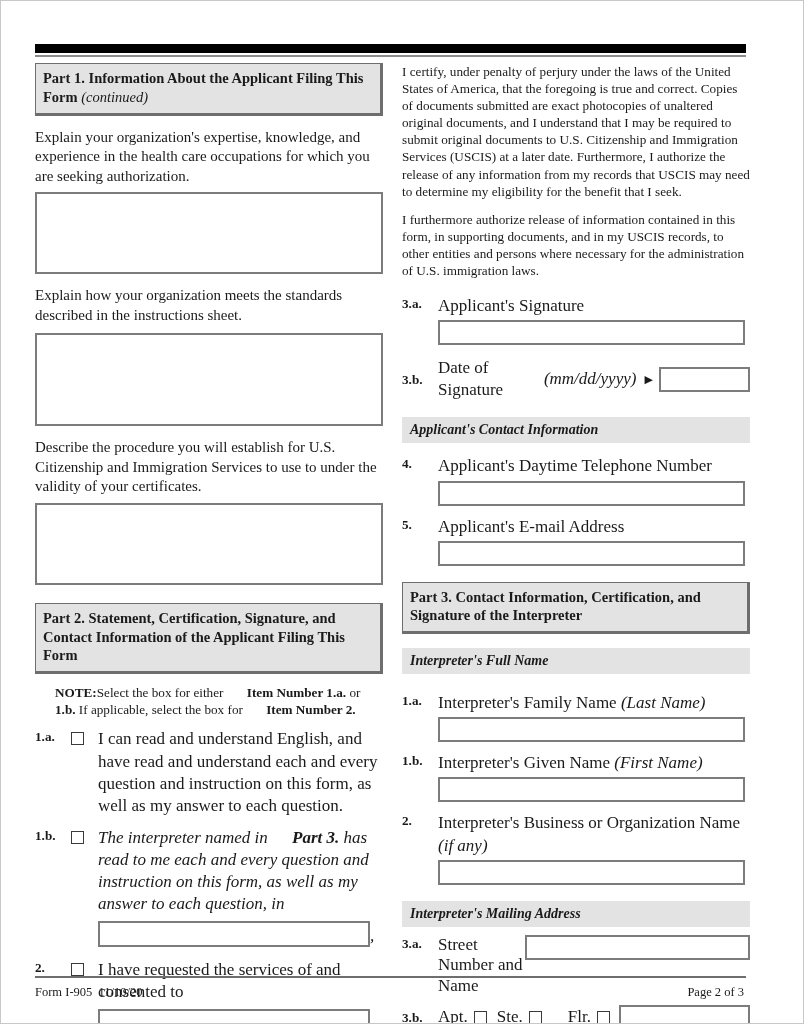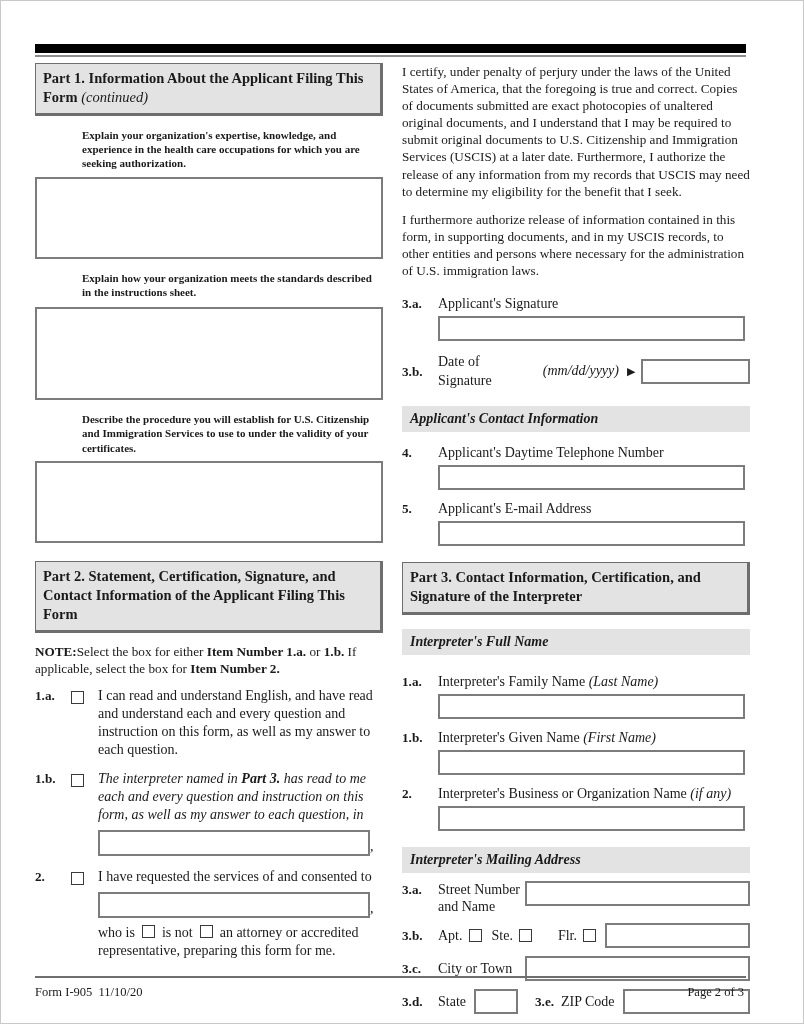--- a/index.html
+++ b/index.html
@@ -66,24 +66,23 @@
   .sub-bar {
     background: #e3e3e3;
     padding: 5px 8px 5px 8px;
     font-weight: bold;
     font-style: italic;
     font-size: 14px;
     box-sizing: border-box;
   }
   
   .q-bold {
-    font-weight: bold;
-    font-size: 11px;
+    font-weight: normal;
+    font-size: 15px;
     line-height: 1.30;
-    margin-left: 47px;
   }
   .body-text {
     font-size: 13.2px;
     line-height: 1.295;
     text-align: left;
   }
   .body-text + .body-text { margin-top: 11px; }
 
   
   .box {
@@ -106,25 +105,25 @@
   }
   .itemrow { display: flex; }
   .itemnum {
     font-weight: bold;
     font-size: 13.2px;
     width: 36px;
     flex: 0 0 36px;
     line-height: 1.30;
   }
   .itemlabel {
-    font-size: 14px;
+    font-size: 17px;
     line-height: 1.30;
   }
   .ital { font-style: italic; }
-  .bold { font-weight: bold; }
+  .bold { font-weight: bold; margin-left: 20px; }
 
   
   .footer-rule {
     position: absolute;
     left: 34px;
     top: 975px;
     width: 711px;
     height: 2px;
     background: #6e6e6e;
   }

